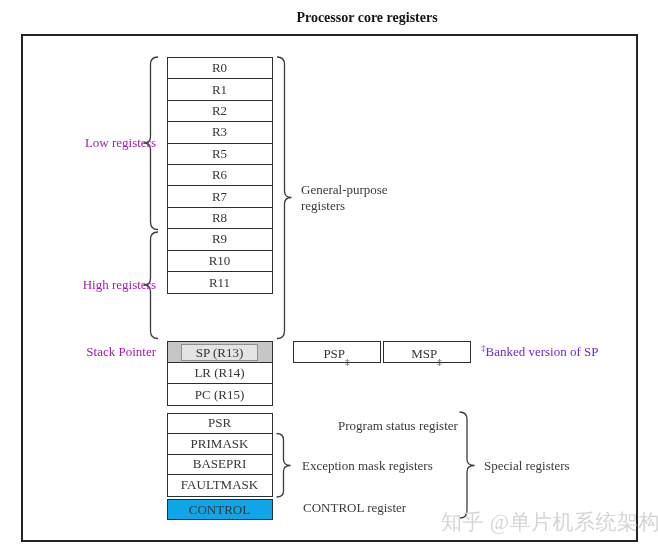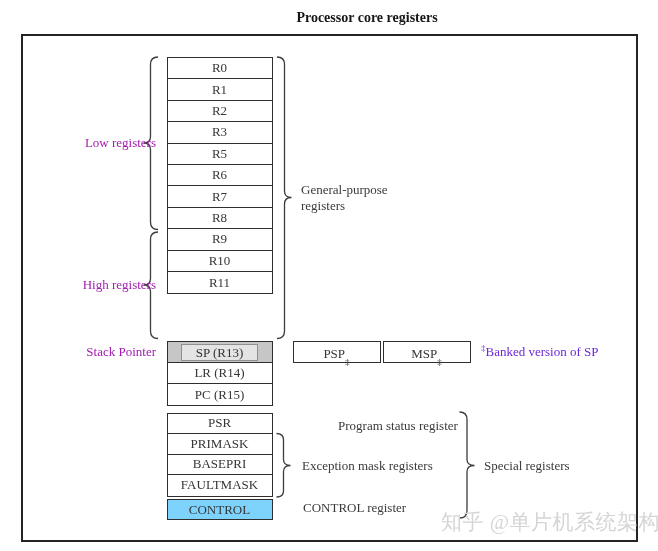--- a/index.html
+++ b/index.html
@@ -34,21 +34,21 @@
   .sp-col .row{height:21px;}
   .sp-row{background:#c6c6c6;}
   .sp-patch{
     background:#e4e4e4;border:1px solid #8f8f8f;padding:0 14px;
     line-height:15px;font-size:13px;color:#333;
   }
   .sx-col{top:412.5px;}
   .sx-col .row{height:20.5px;}
   .ctl-box{
     position:absolute;left:166.5px;top:499px;width:106px;height:21px;
-    box-sizing:border-box;border:1.5px solid #2e2e2e;background:#7dd3fc;
+    box-sizing:border-box;border:1.5px solid #2e2e2e;background:#0ea5e9;
     display:flex;align-items:center;justify-content:center;font-size:13px;color:#363636;
   }
   .banked-box{
     position:absolute;top:340.5px;width:88px;height:22px;box-sizing:border-box;
     border:1.5px solid #2e2e2e;background:#fff;
     display:flex;align-items:flex-end;justify-content:center;font-size:13px;color:#363636;
   }
   .psp-box{left:292.5px;}
   .msp-box{left:382.5px;}
   sup{font-size:9px;line-height:0;}

